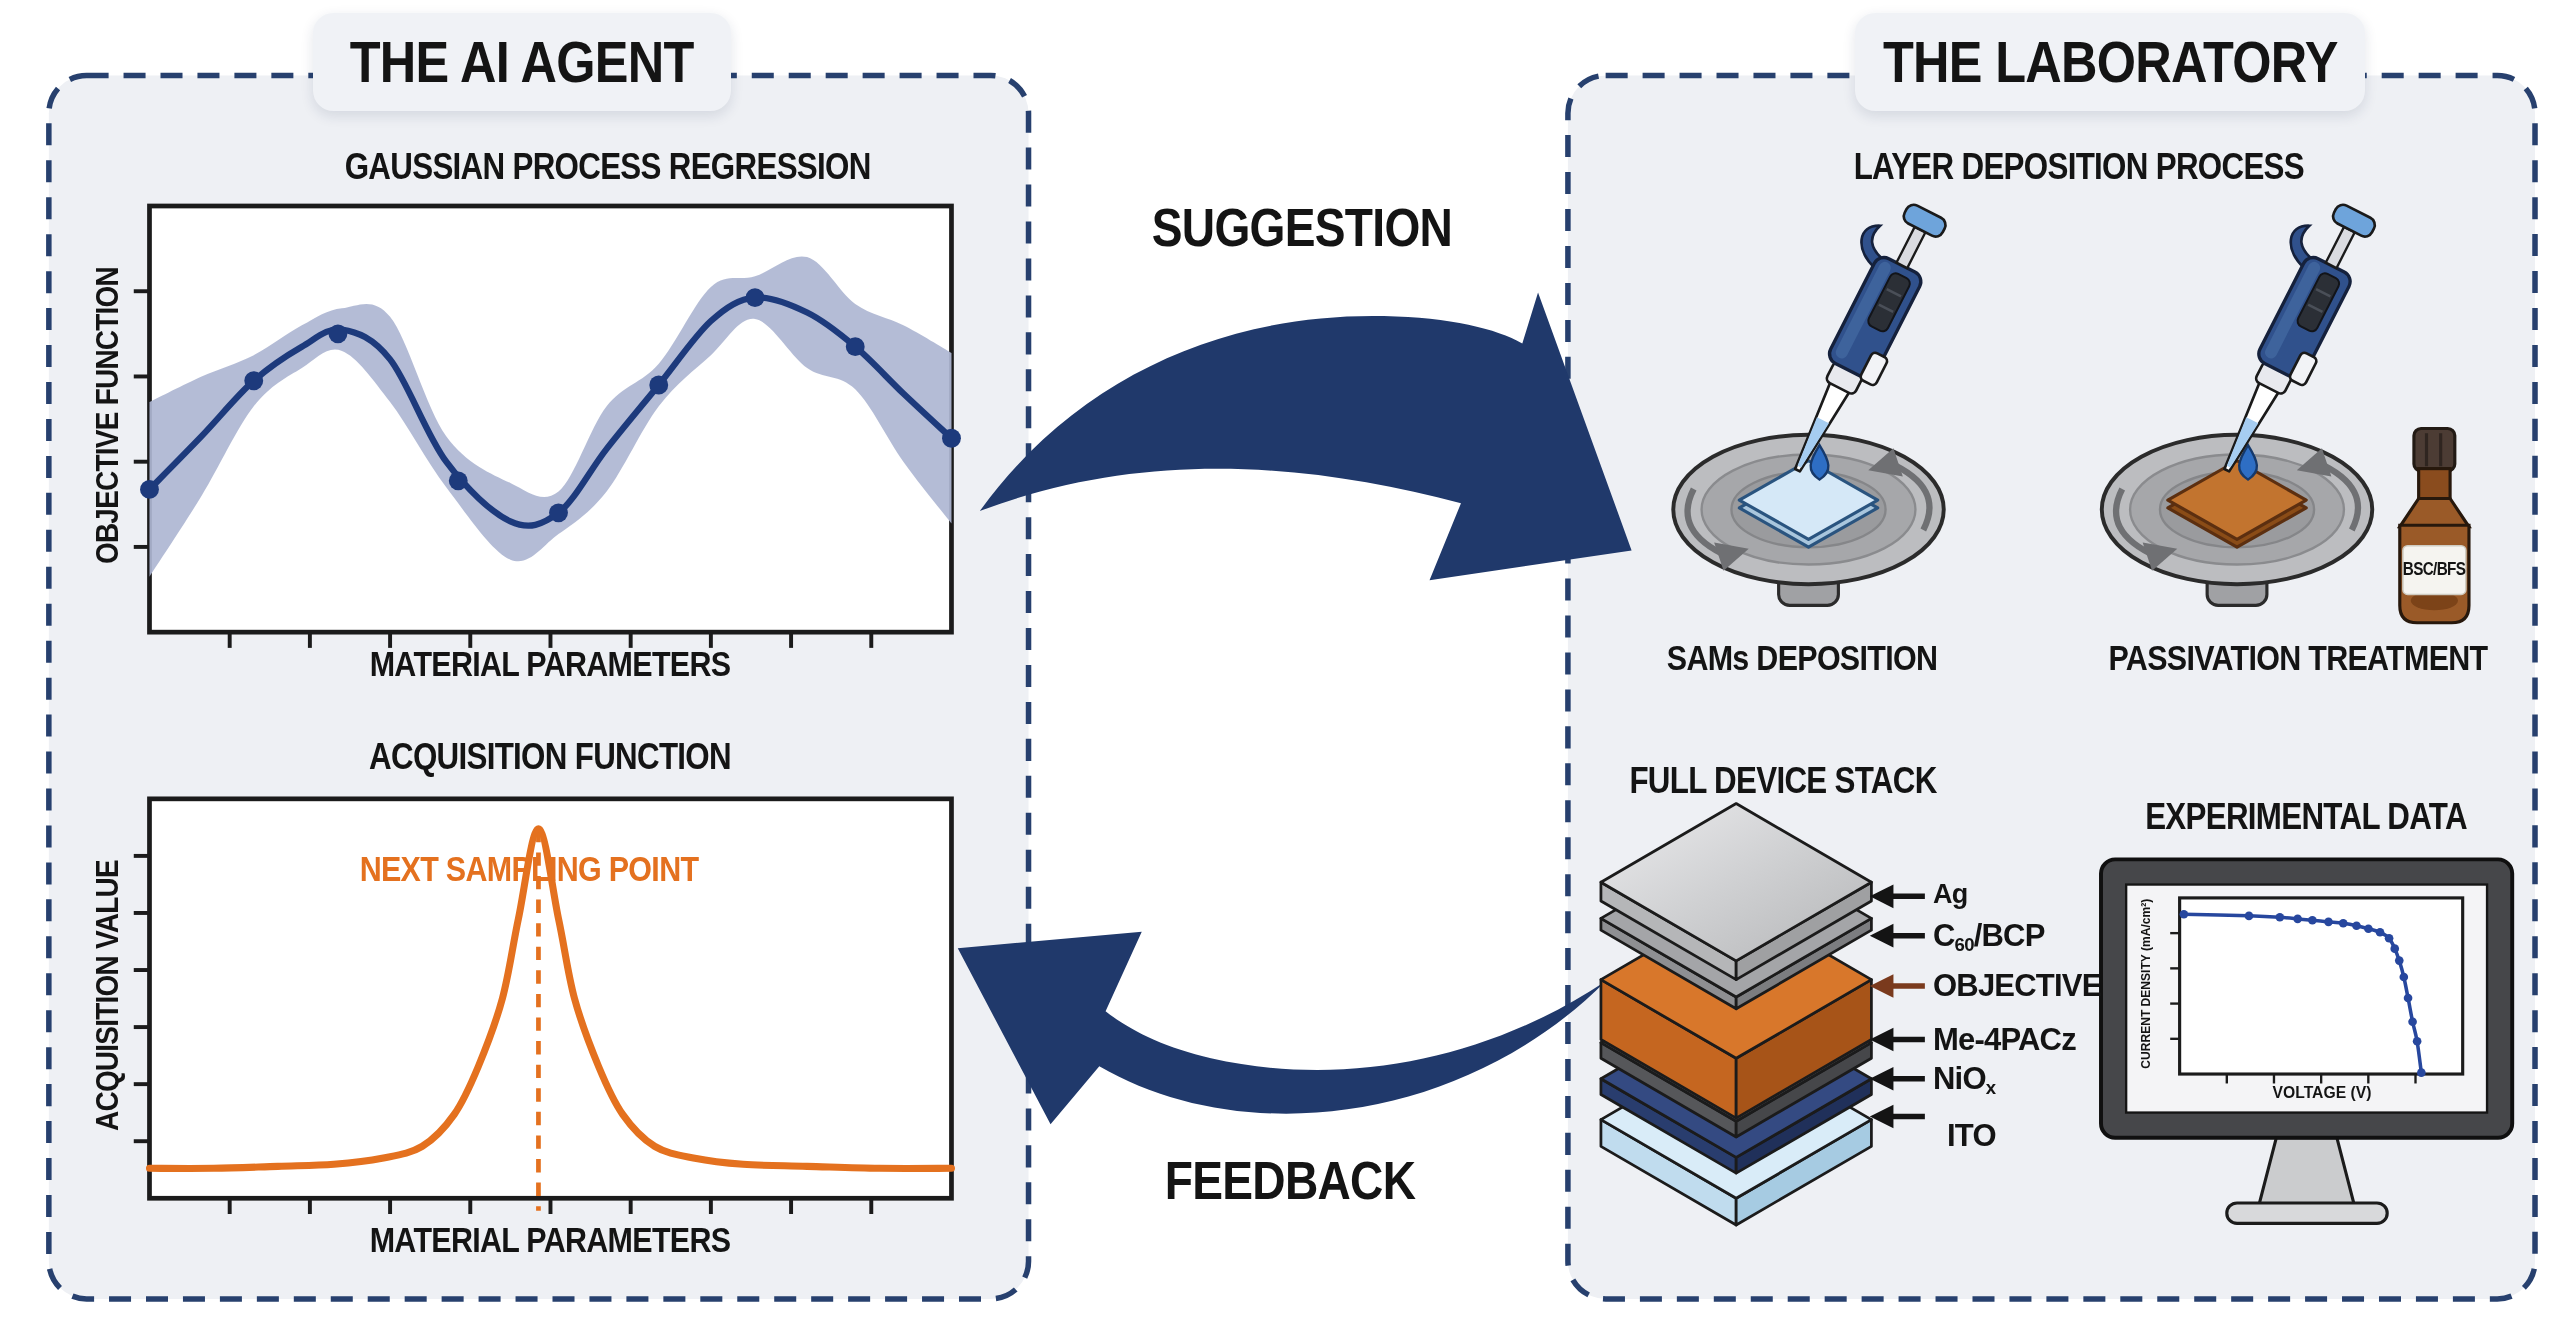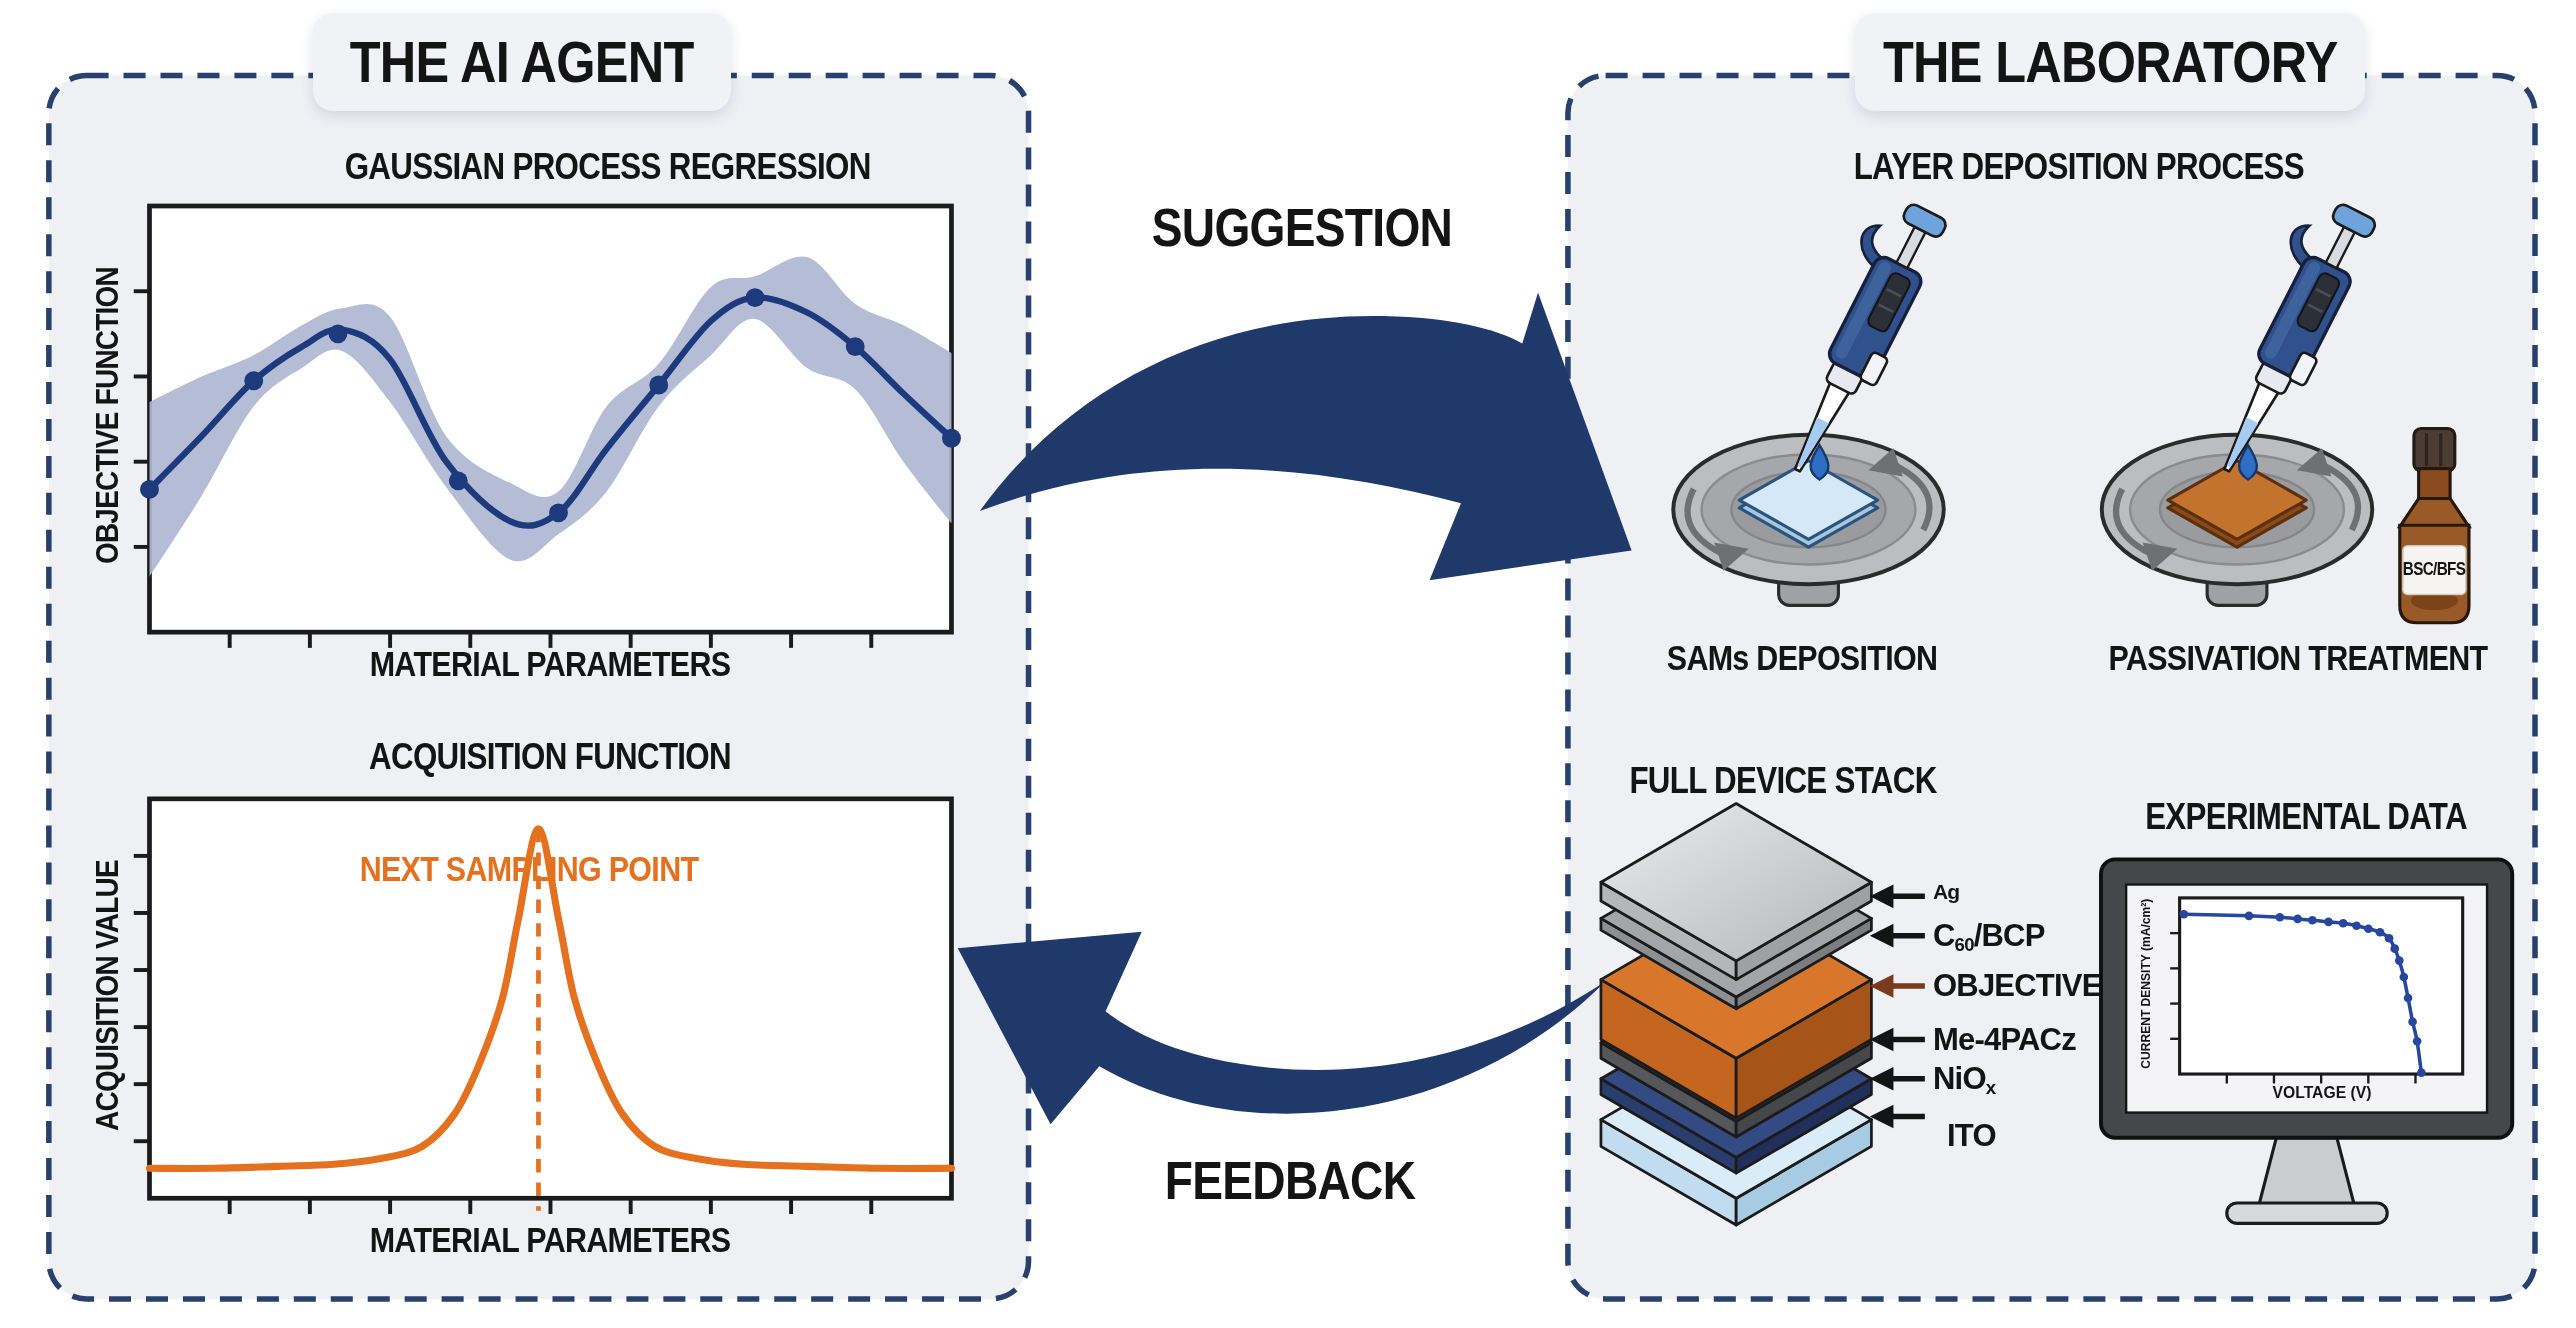--- a/index.html
+++ b/index.html
@@ -258,21 +258,21 @@
   <div class="t cond" style="left:1062px;top:201px;width:480px;font-size:53px;">SUGGESTION</div>
   <div class="t cond" style="left:1050px;top:1154px;width:480px;font-size:53px;">FEEDBACK</div>
 
   <div class="t cond" style="left:1823px;top:149px;width:472px;font-size:36px;">LAYER DEPOSITION PROCESS</div>
   <div class="t cond" style="left:1566px;top:640px;width:472px;font-size:35px;">SAMs DEPOSITION</div>
   <div class="t cond" style="left:2062px;top:640px;width:472px;font-size:35px;">PASSIVATION TREATMENT</div>
   <div class="t" style="left:2387px;top:560px;width:94px;font-size:18px;letter-spacing:-0.8px;transform:scaleX(.85);">BSC/BFS</div>
 
   <div class="t cond" style="left:1547px;top:763px;width:472px;font-size:36px;">FULL DEVICE STACK</div>
 
-  <div class="stacklbl" style="left:1933px;top:881px;font-size:21px;">
+  <div class="stacklbl" style="left:1933px;top:881px;font-size:27px;">
     <span>Ag</span><span class="sub"></span><span></span>
   </div>
   <div class="stacklbl" style="left:1933px;top:920px;font-size:31px;">
     <span>C</span><span class="sub">60</span><span>/BCP</span>
   </div>
   <div class="stacklbl" style="left:1933px;top:970px;font-size:31px;">
     <span>OBJECTIVE</span><span class="sub"></span><span></span>
   </div>
   <div class="stacklbl" style="left:1933px;top:1024px;font-size:31px;">
     <span>Me-4PACz</span><span class="sub"></span><span></span>

